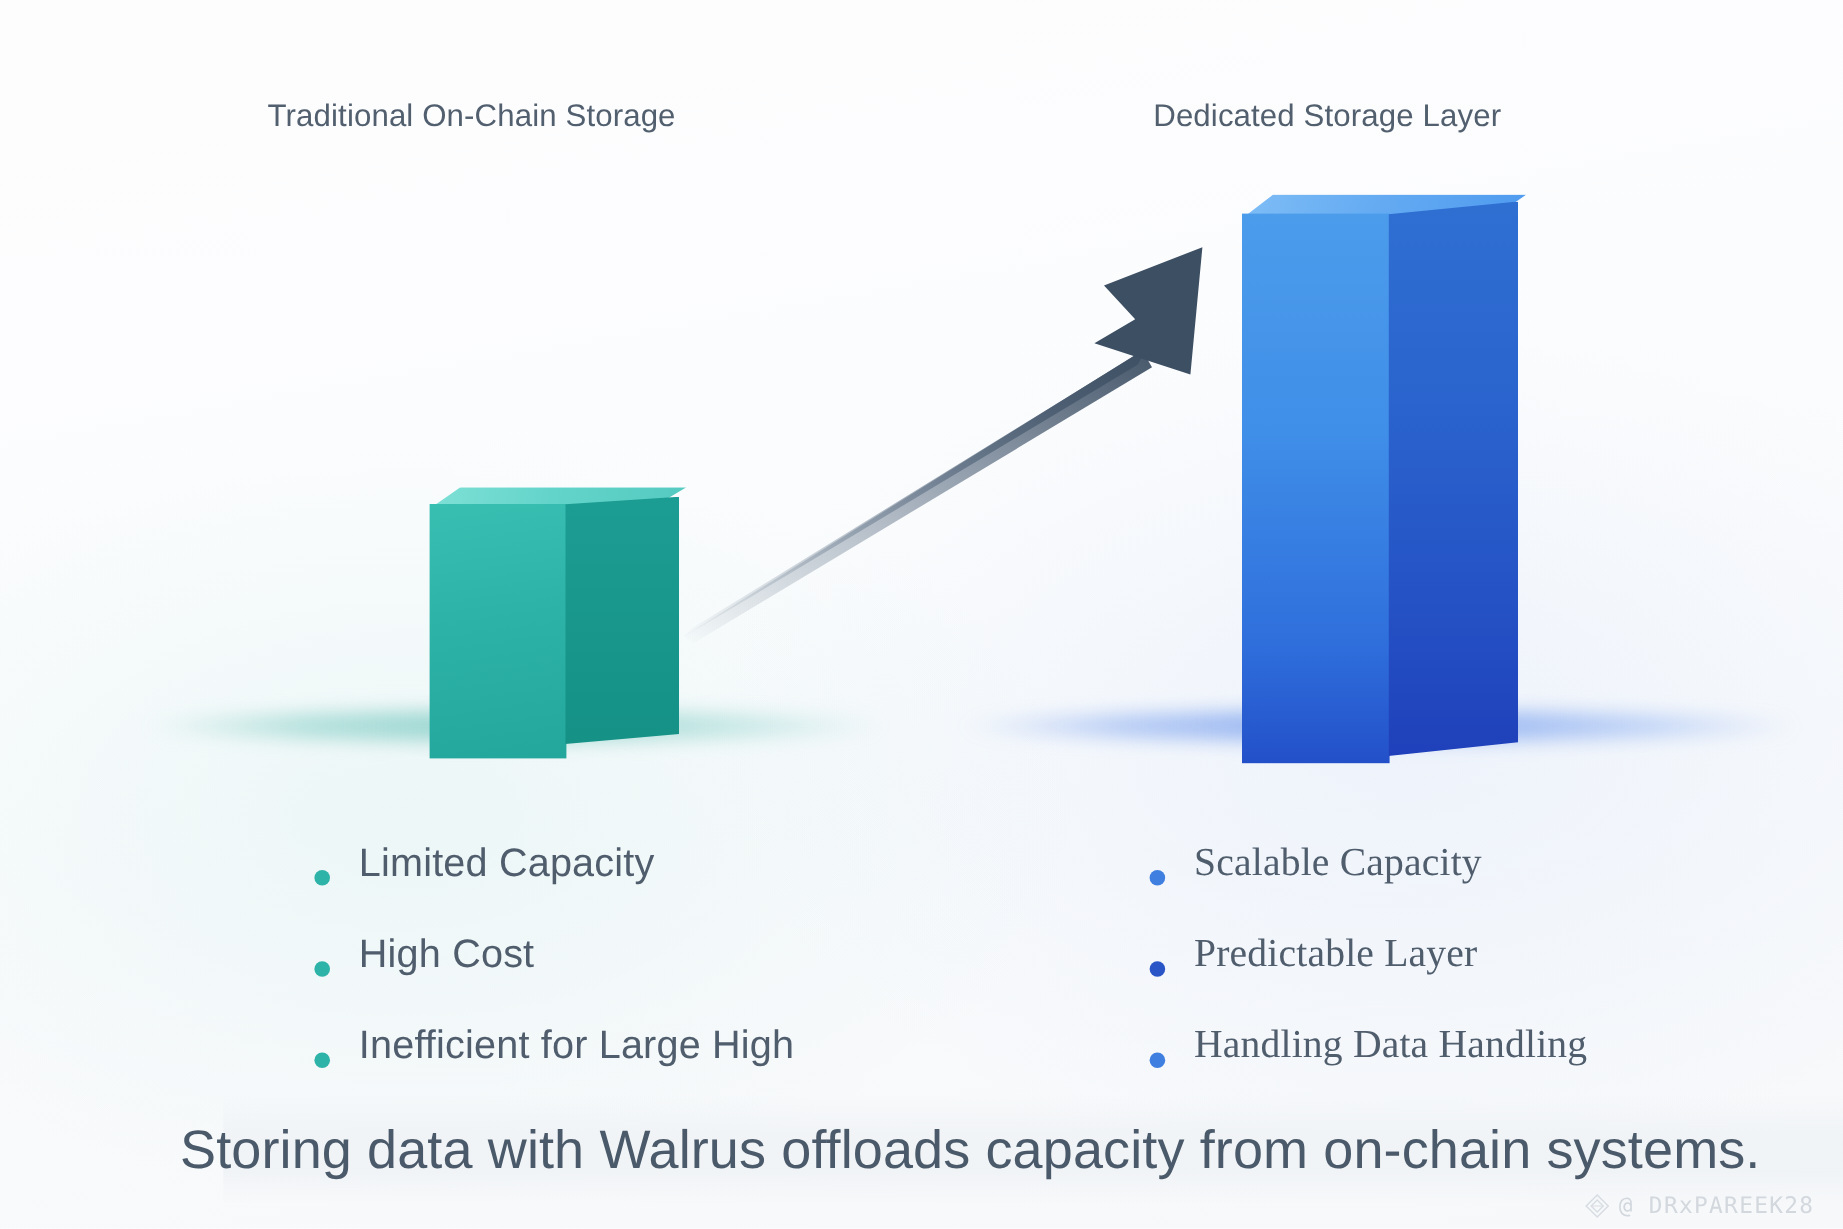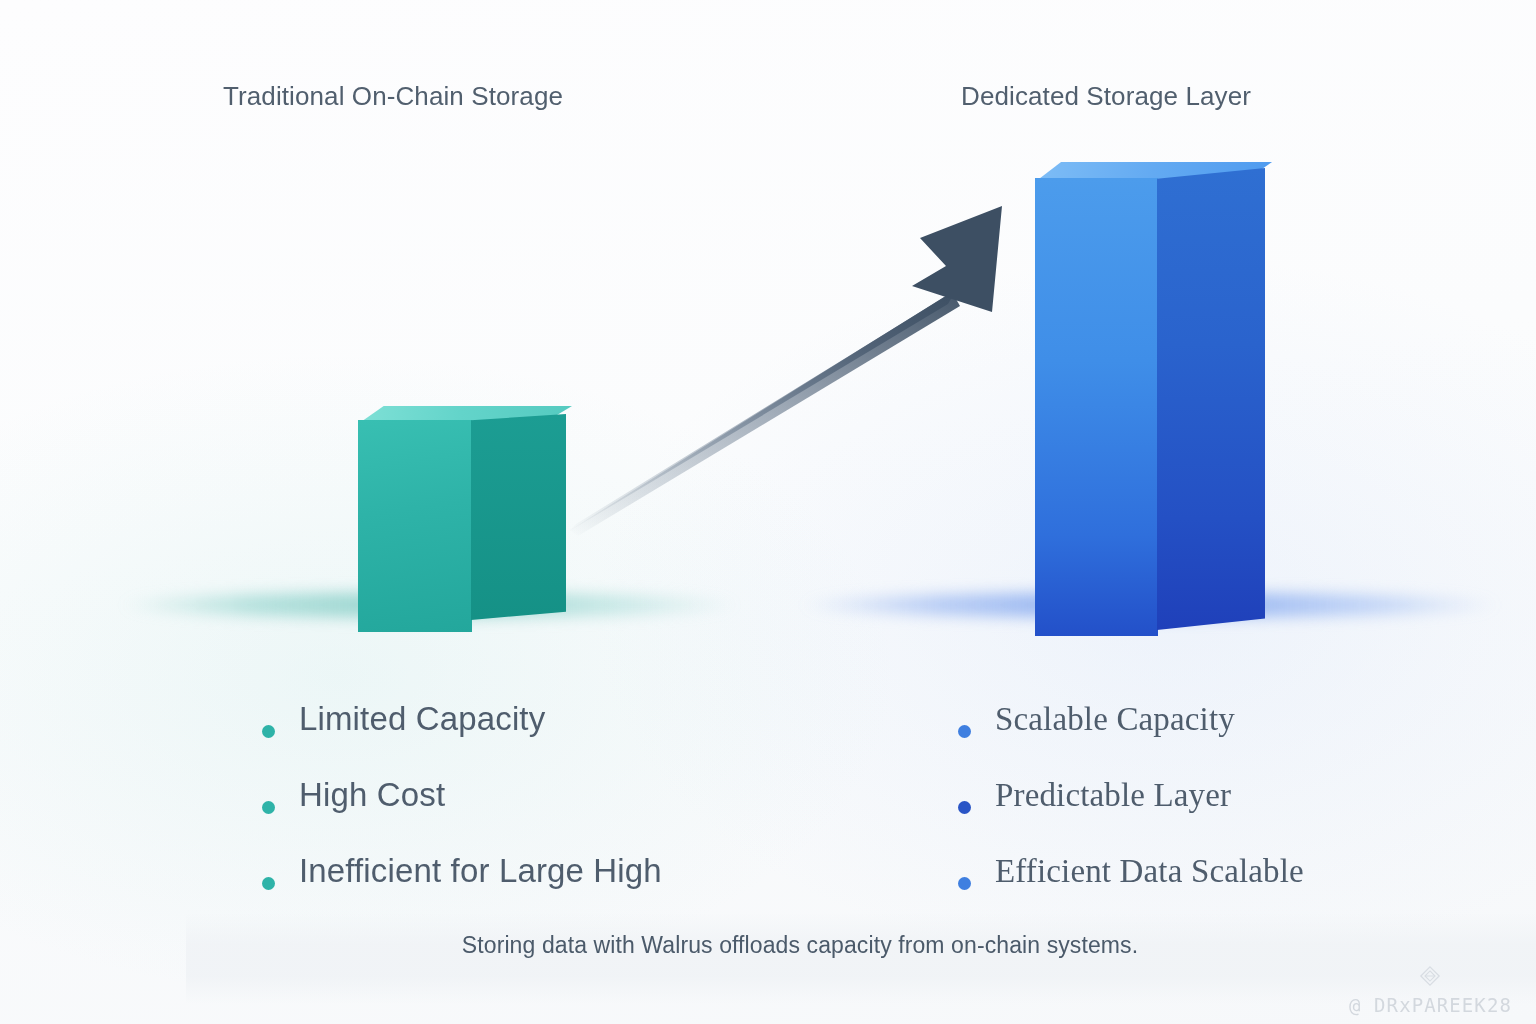--- a/index.html
+++ b/index.html
@@ -127,39 +127,38 @@
   #caption-band {
     position: absolute;
     left: 186px; top: 912px; width: 1350px; height: 92px;
     background: linear-gradient(180deg, rgba(243,245,247,0.0) 0%, rgba(240,243,246,0.85) 35%, rgba(240,243,246,0.9) 70%, rgba(246,248,250,0.0) 100%);
   }
   #caption {
     position: absolute;
     left: 150px; top: 932px; width: 1300px;
     text-align: center;
     color: #4b5a6a;
-    font-size: 23px;
+    font-size: 45px;
     font-weight: 400;
     letter-spacing: 0.1px;
     white-space: nowrap;
   }
 
   
   #watermark {
     position: absolute;
     right: 24px;
     bottom: 8px;
     display: flex;
     align-items: center;
     gap: 7px;
     color: #d3d8de;
     font-size: 19px;
     letter-spacing: 1.1px;
     font-family: "DejaVu Sans Mono", monospace;
-    flex-direction: column;
   }
   #watermark svg { display: block; }
 </style>
 </head>
 <body>
 
 <div id="stage">
 
   <div class="col-title" id="title-left">Traditional On-Chain Storage</div>
 
@@ -217,21 +216,21 @@
     <div class="bullet-row">
       <span class="dot" style="background:#3f7fe0"></span>
       <span class="bullet-text">Scalable Capacity</span>
     </div>
     <div class="bullet-row">
       <span class="dot" style="background:#2a55c6"></span>
       <span class="bullet-text">Predictable Layer</span>
     </div>
     <div class="bullet-row">
       <span class="dot" style="background:#3f7fe0"></span>
-      <span class="bullet-text">Efficient Data Scalable</span>
+      <span class="bullet-text">Handling Data Handling</span>
     </div>
   </div>
 
   <div id="caption-band"></div>
   <div id="caption">Storing data with Walrus offloads capacity from on-chain systems.</div>
 
   <div id="watermark">
     <svg width="22" height="22" viewBox="0 0 24 24">
       <path d="M12 2 L22 12 L12 22 L2 12 Z" fill="none" stroke="#d8dde3" stroke-width="1.4"></path>
       <path d="M12 6.5 L17.5 12 L12 17.5 L6.5 12 Z" fill="none" stroke="#d8dde3" stroke-width="1.2"></path>

